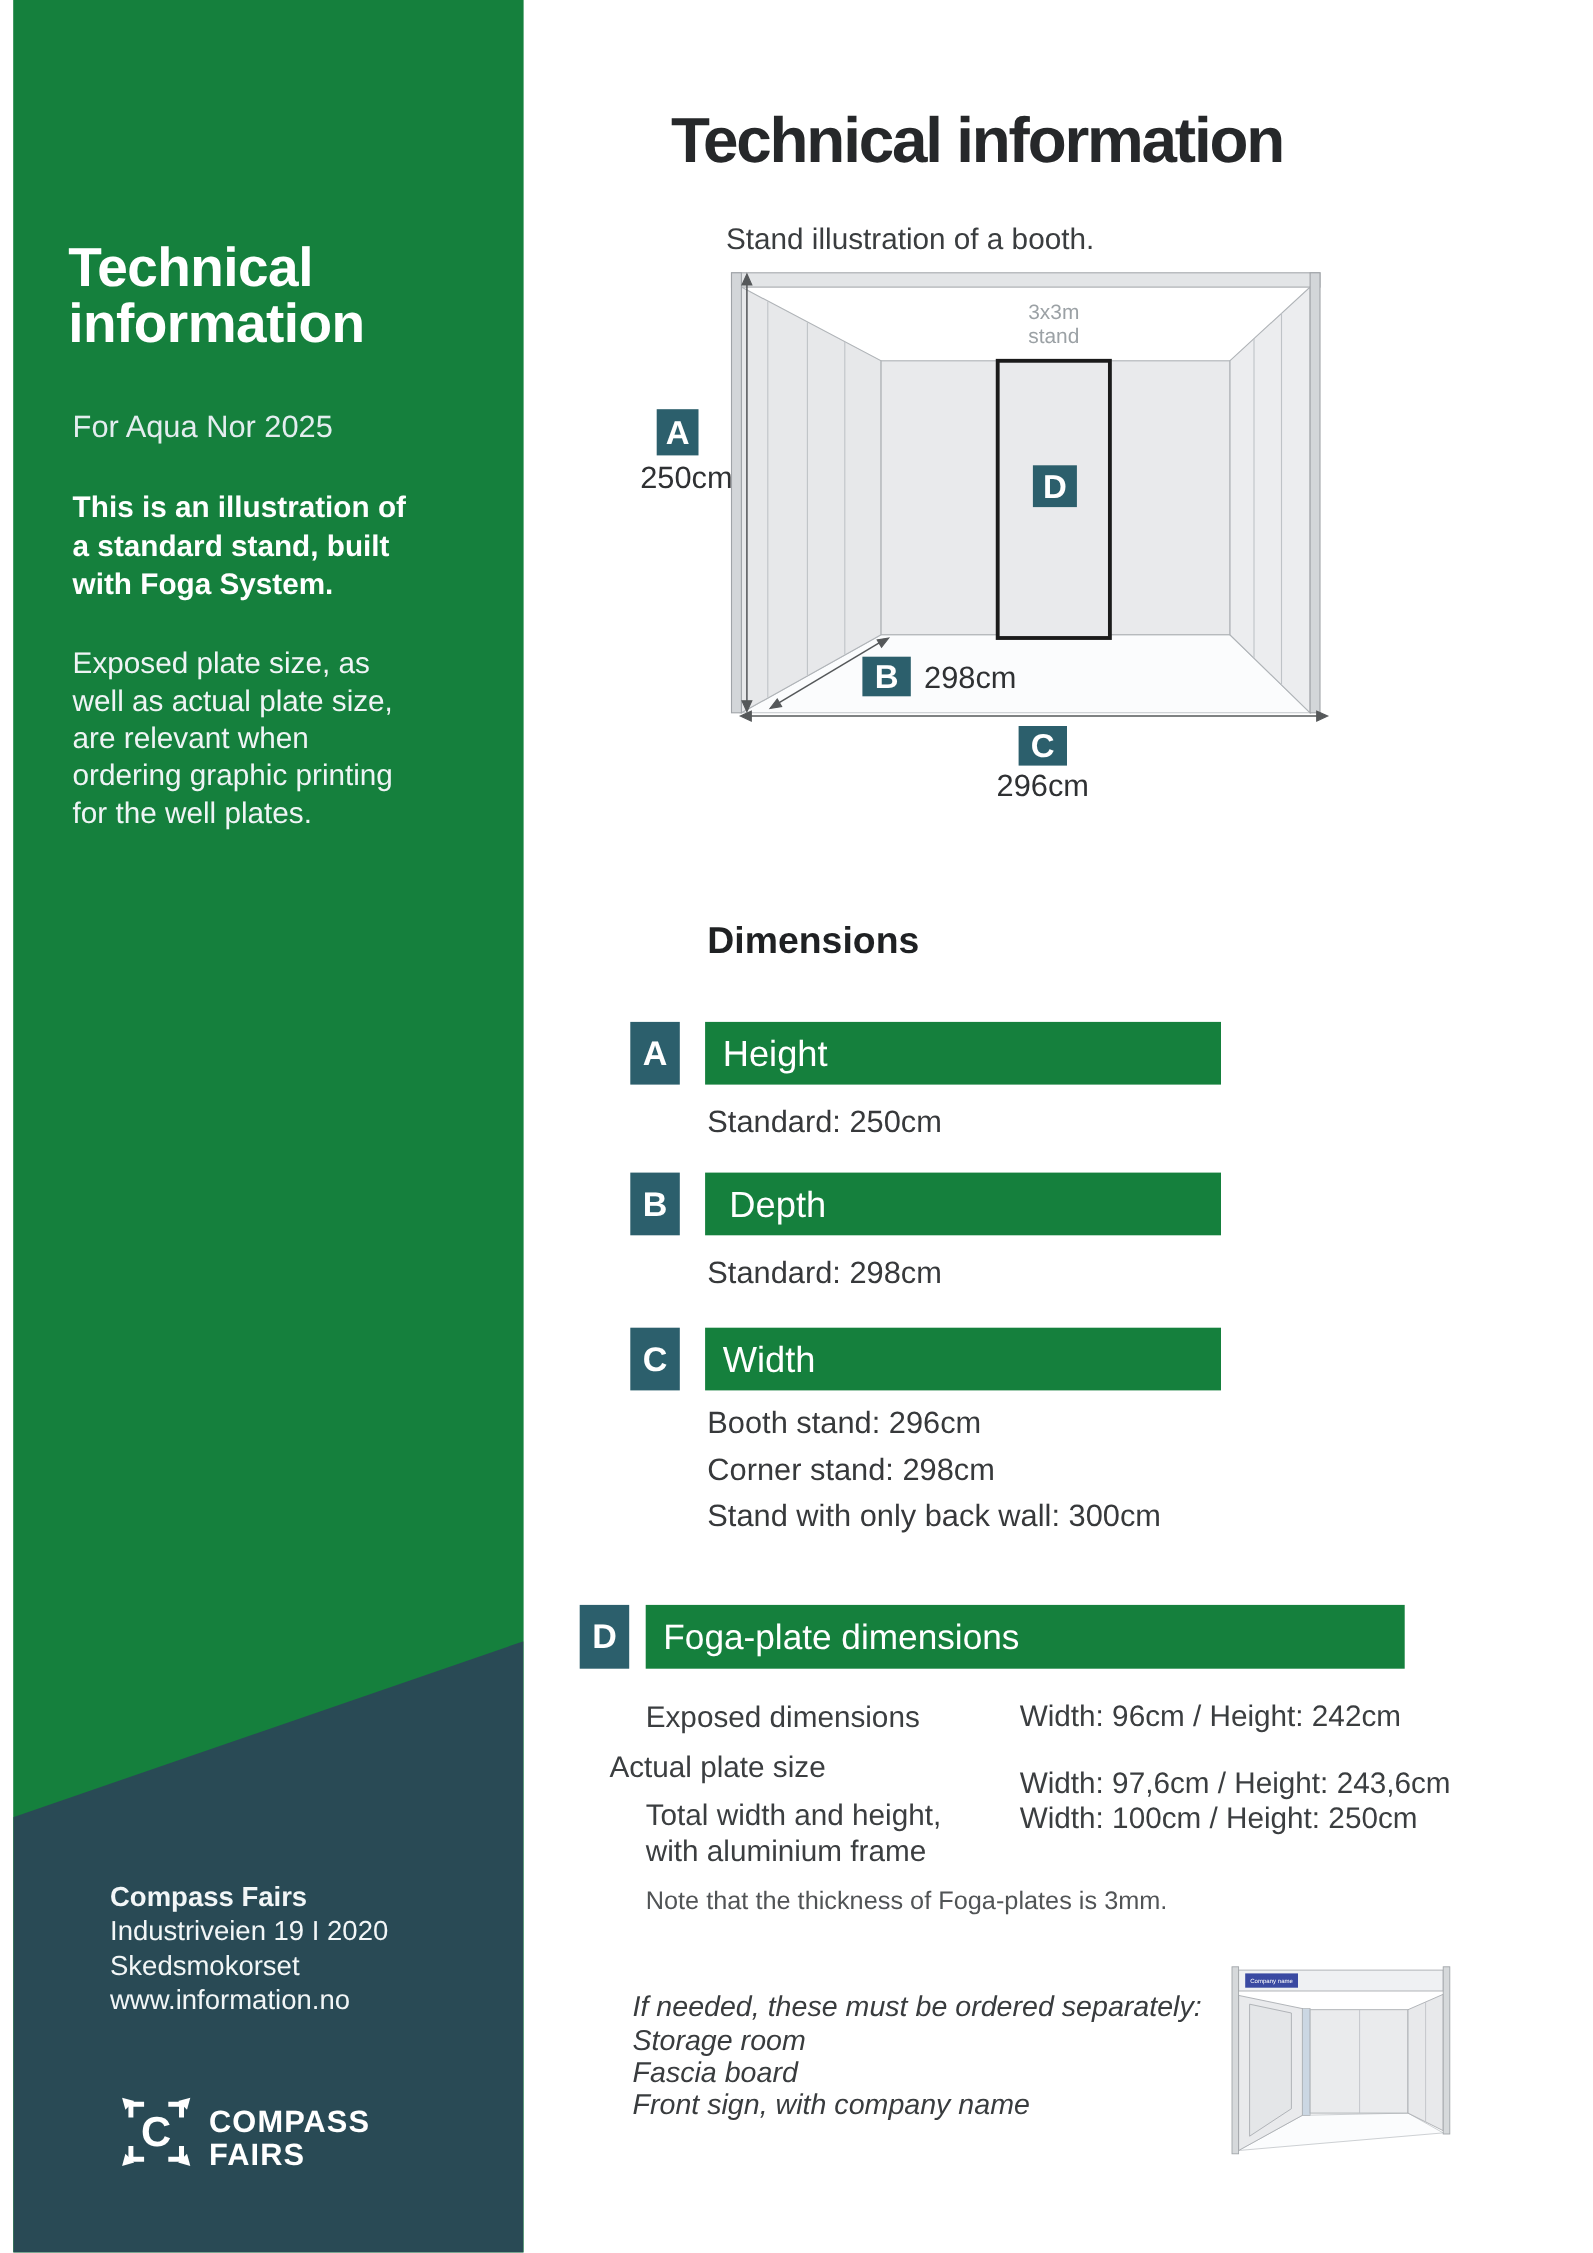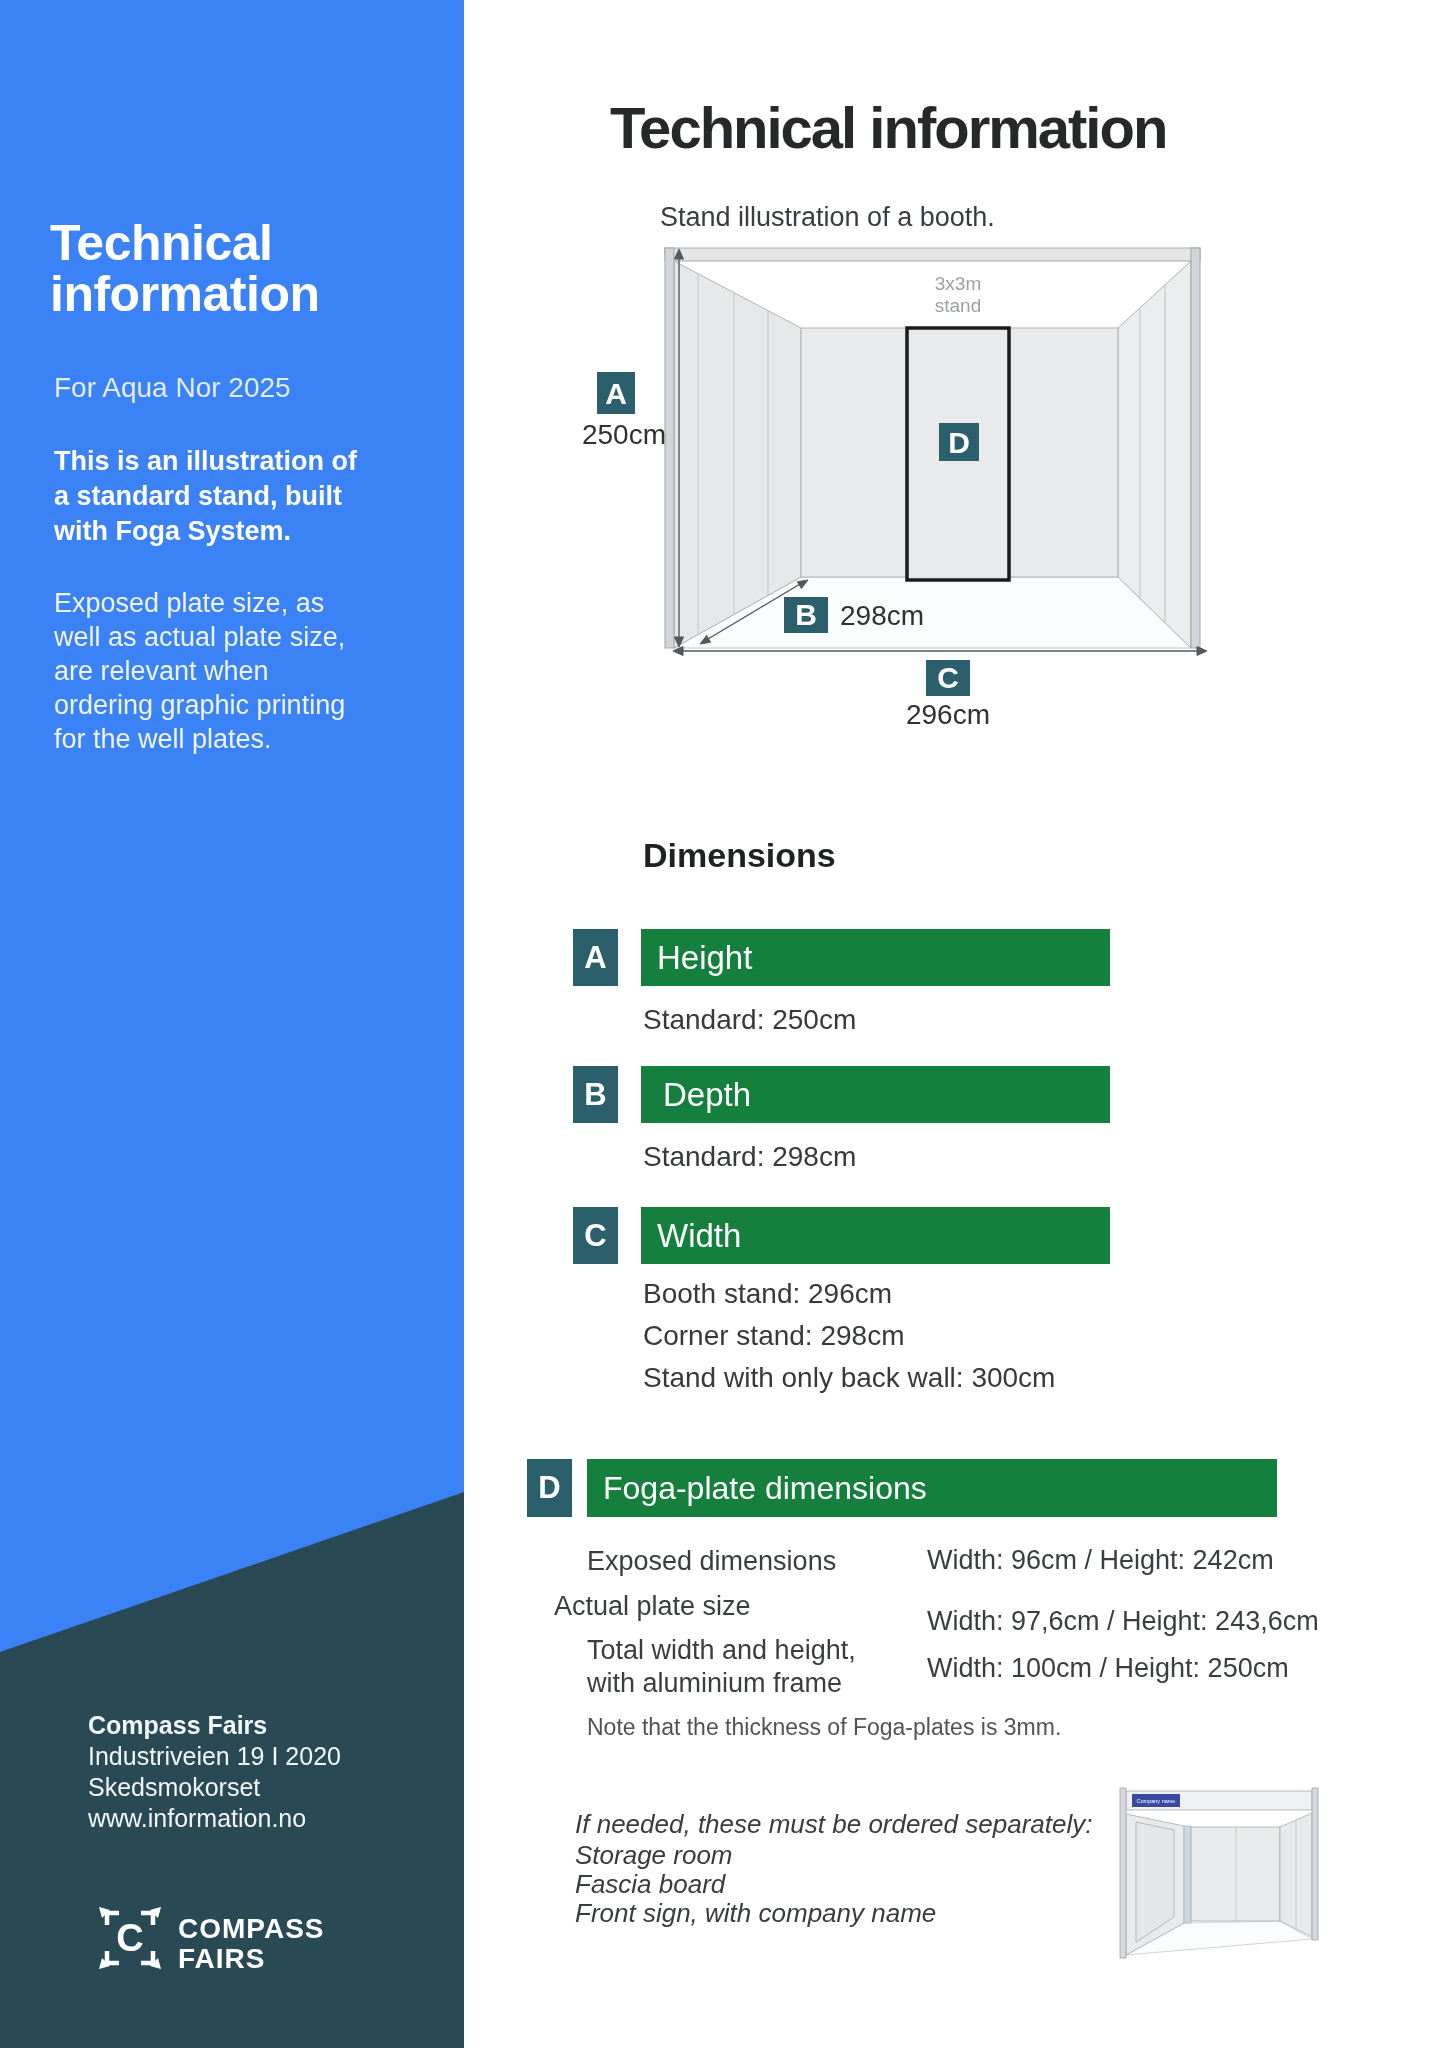--- a/index.html
+++ b/index.html
@@ -2,21 +2,21 @@
 <html><head>
 <meta charset="utf-8">
 <style>
   * { margin:0; padding:0; box-sizing:border-box; }
   html,body { background:#ffffff; }
   body { font-family:"Liberation Sans", sans-serif; }
   .page { position:relative; width:1448px; height:2048px; background:#ffffff; overflow:hidden; }
   .abs { position:absolute; }
 
   
-  .sidebar { left:0; top:0; width:464px; height:2048px; background:#3b82f6; }
+  .sidebar { left:12px; top:0; width:464px; height:2048px; background:#15803d; }
   .sidebar-dark { position:absolute; left:0; top:0; width:464px; height:2048px; background:#294A55;
                   clip-path:polygon(0 1652px, 464px 1492px, 464px 2048px, 0 2048px); }
   .s-heading { left:50px; top:218px; color:#fff; font-size:50px; font-weight:800; line-height:51px; letter-spacing:-0.5px; }
   .s-sub { left:54px; top:372px; color:#E3EDEF; font-size:28px; font-weight:400; }
   .s-bold { left:54px; top:444px; color:#FFFFFF; font-size:27px; font-weight:700; line-height:35px; }
   .s-para { left:54px; top:586px; color:#EFF4F5; font-size:27px; font-weight:400; line-height:34px; }
   .s-address { left:88px; top:1710px; color:#F2F6F7; font-size:25px; font-weight:400; line-height:31px; }
   .s-address .company { font-weight:700; }
   .s-logo-mark { left:98px; top:1906px; width:64px; height:64px; }
   .s-logo-word { left:178px; top:1914px; color:#fff; font-size:28px; font-weight:800; line-height:30px; letter-spacing:1px; }
@@ -42,21 +42,21 @@
   .sub-c { left:643px; top:1277px; }
   .sub { color:#37393B; font-size:28px; font-weight:400; line-height:34px; }
   .sub-c .line { margin-bottom:8px; }
 
   .sq-d { left:527px; top:1459px; width:45px; height:58px; }
   .bar-d { left:587px; top:1459px; width:690px; height:58px; font-size:32px; }
   .foga-label { color:#3B3E40; font-size:27px; font-weight:400; line-height:33px; }
   .foga-value { color:#3B3E40; font-size:27px; font-weight:400; }
   .fl-1 { left:587px; top:1545px; } .fv-1 { left:927px; top:1545px; }
   .fl-2 { left:554px; top:1590px; } .fv-2 { left:927px; top:1606px;text-align:right; }
-  .fl-3 { left:587px; top:1634px; } .fv-3 { left:927px; top:1638px;margin-top:15px; }
+  .fl-3 { left:587px; top:1634px; } .fv-3 { left:927px; top:1638px; }
   .foga-note { left:587px; top:1714px; color:#515456; font-size:23px; font-weight:400; }
 
   .order { left:575px; top:1810px; color:#393C3E; font-size:26px; font-weight:400; line-height:29px;font-style:italic; }
   .o-intro { left:575px; top:1810px; }
   .o-1 { left:575px; top:1841px; }
   .o-2 { left:575px; top:1870px; }
   .o-3 { left:575px; top:1899px; }
 
   .mini-svg { left:1118px; top:1784px; width:202px; height:178px; }
 

